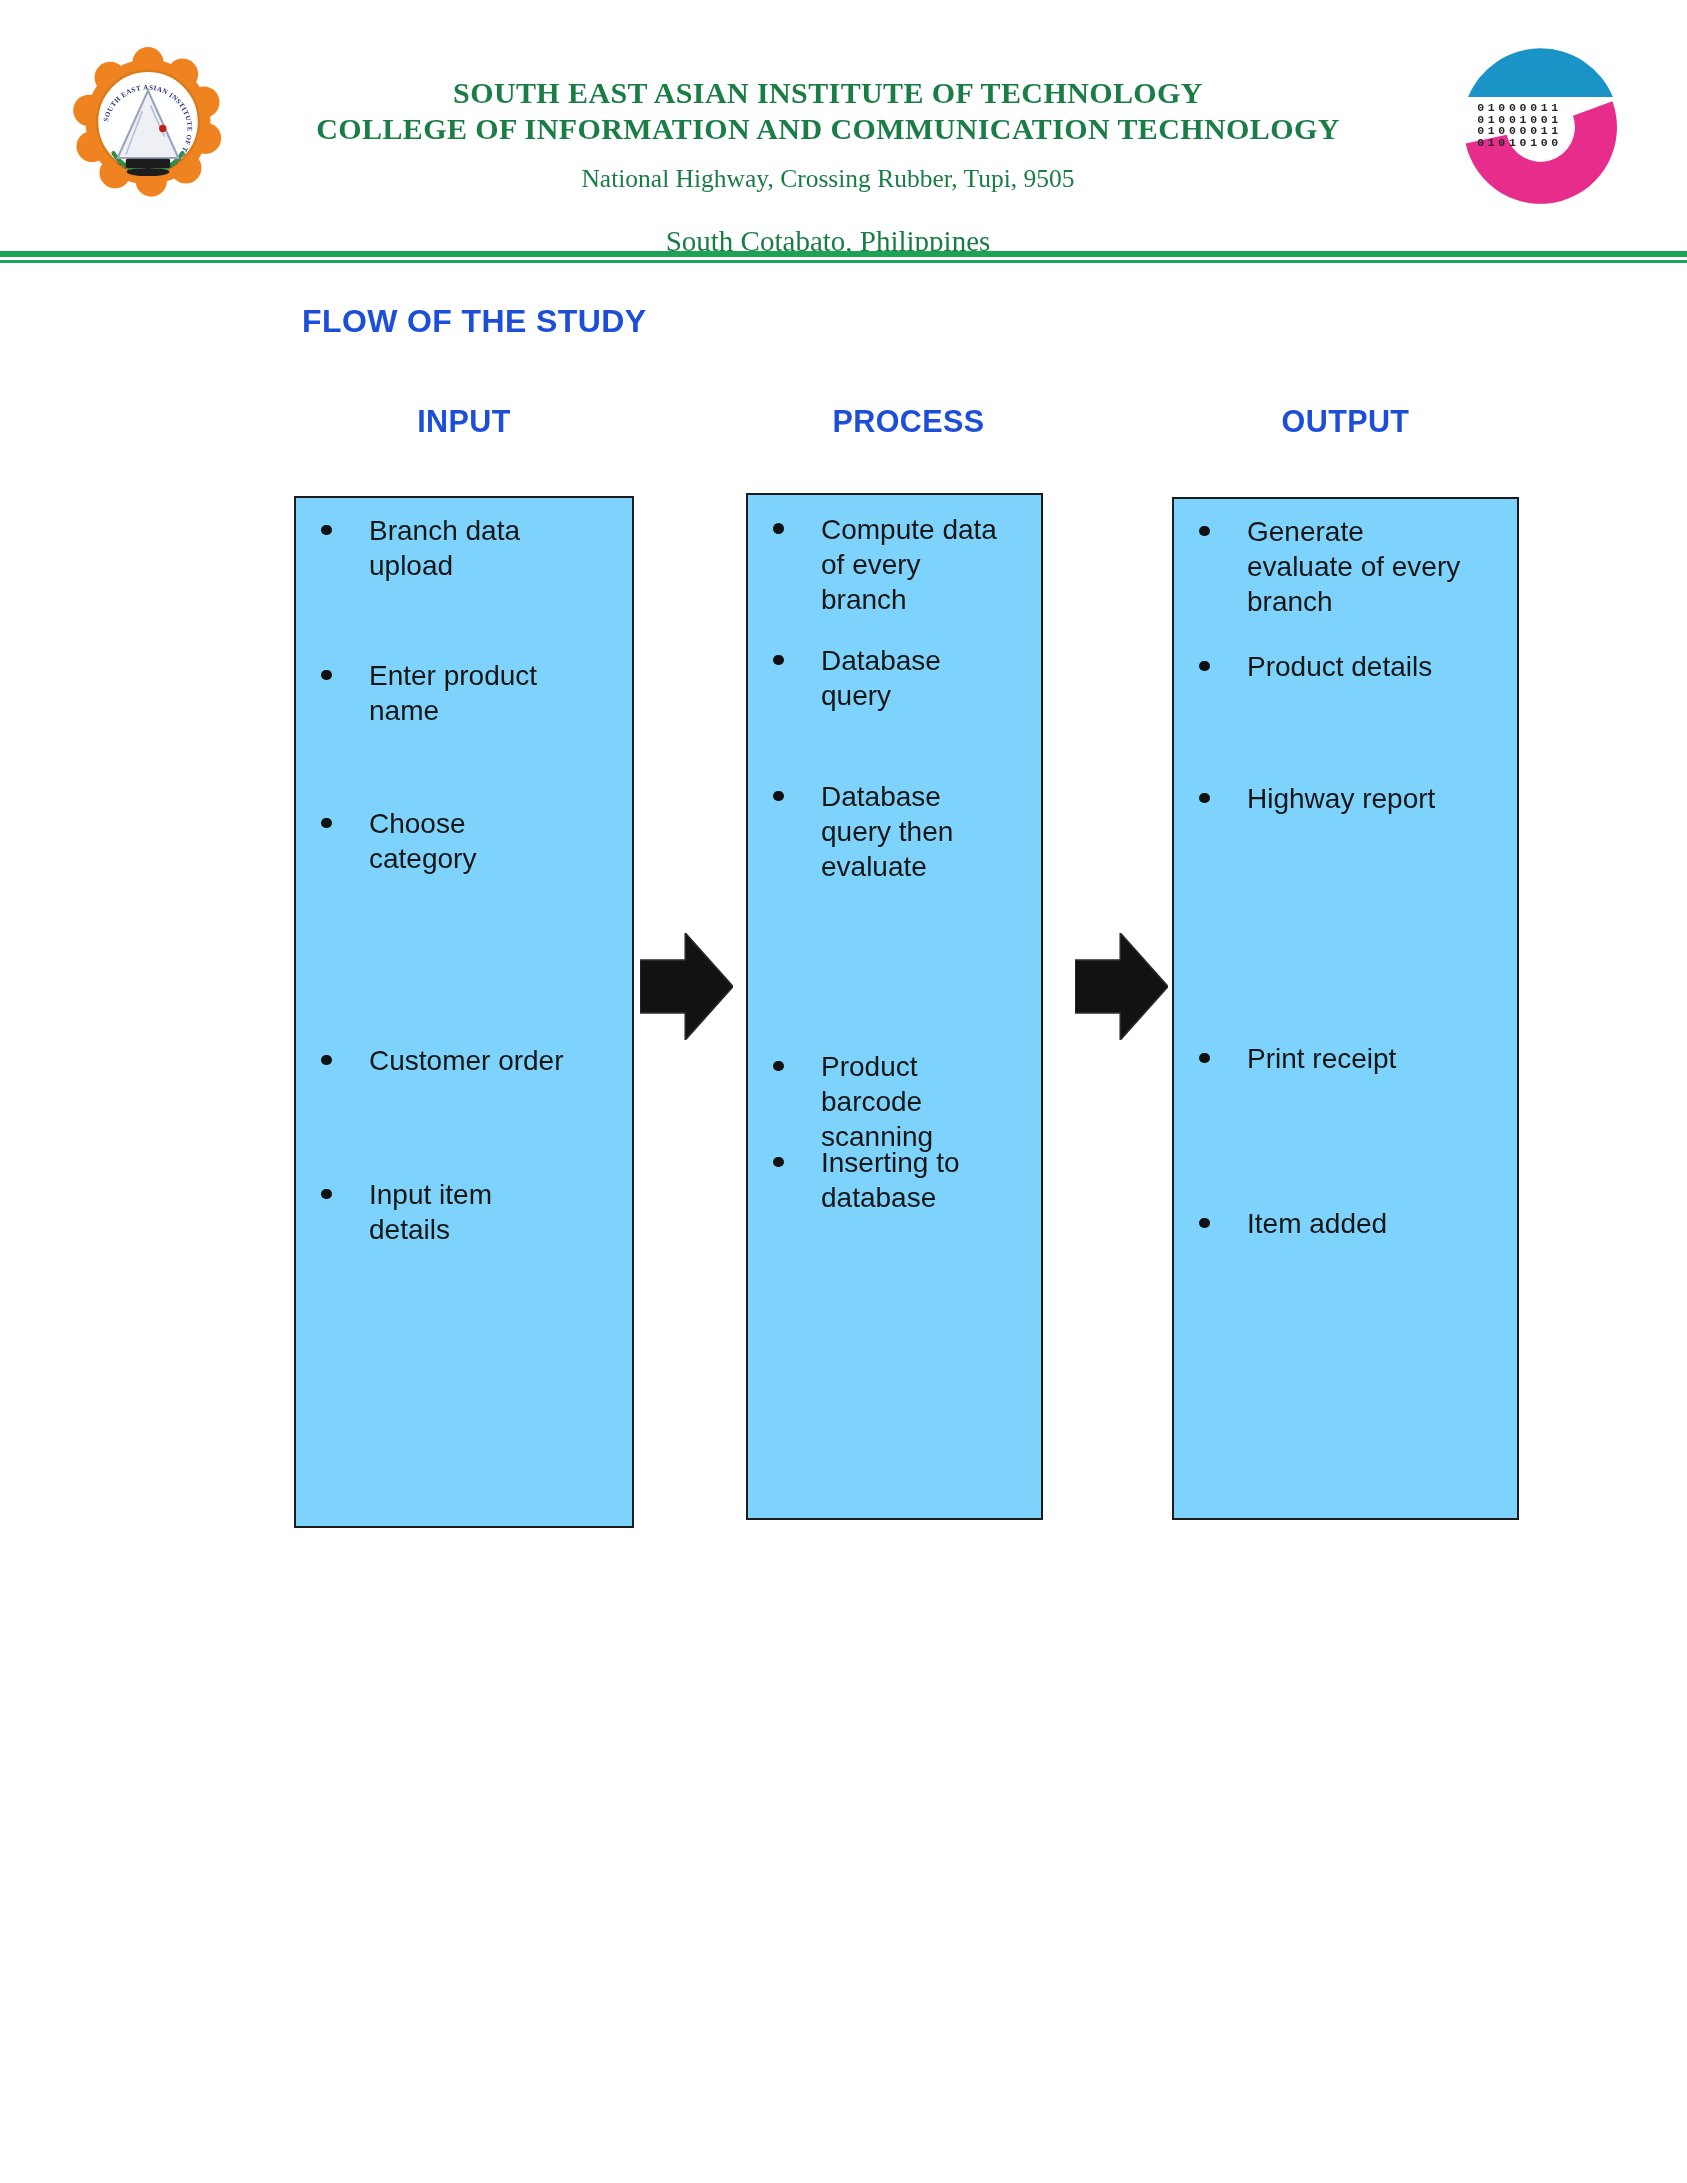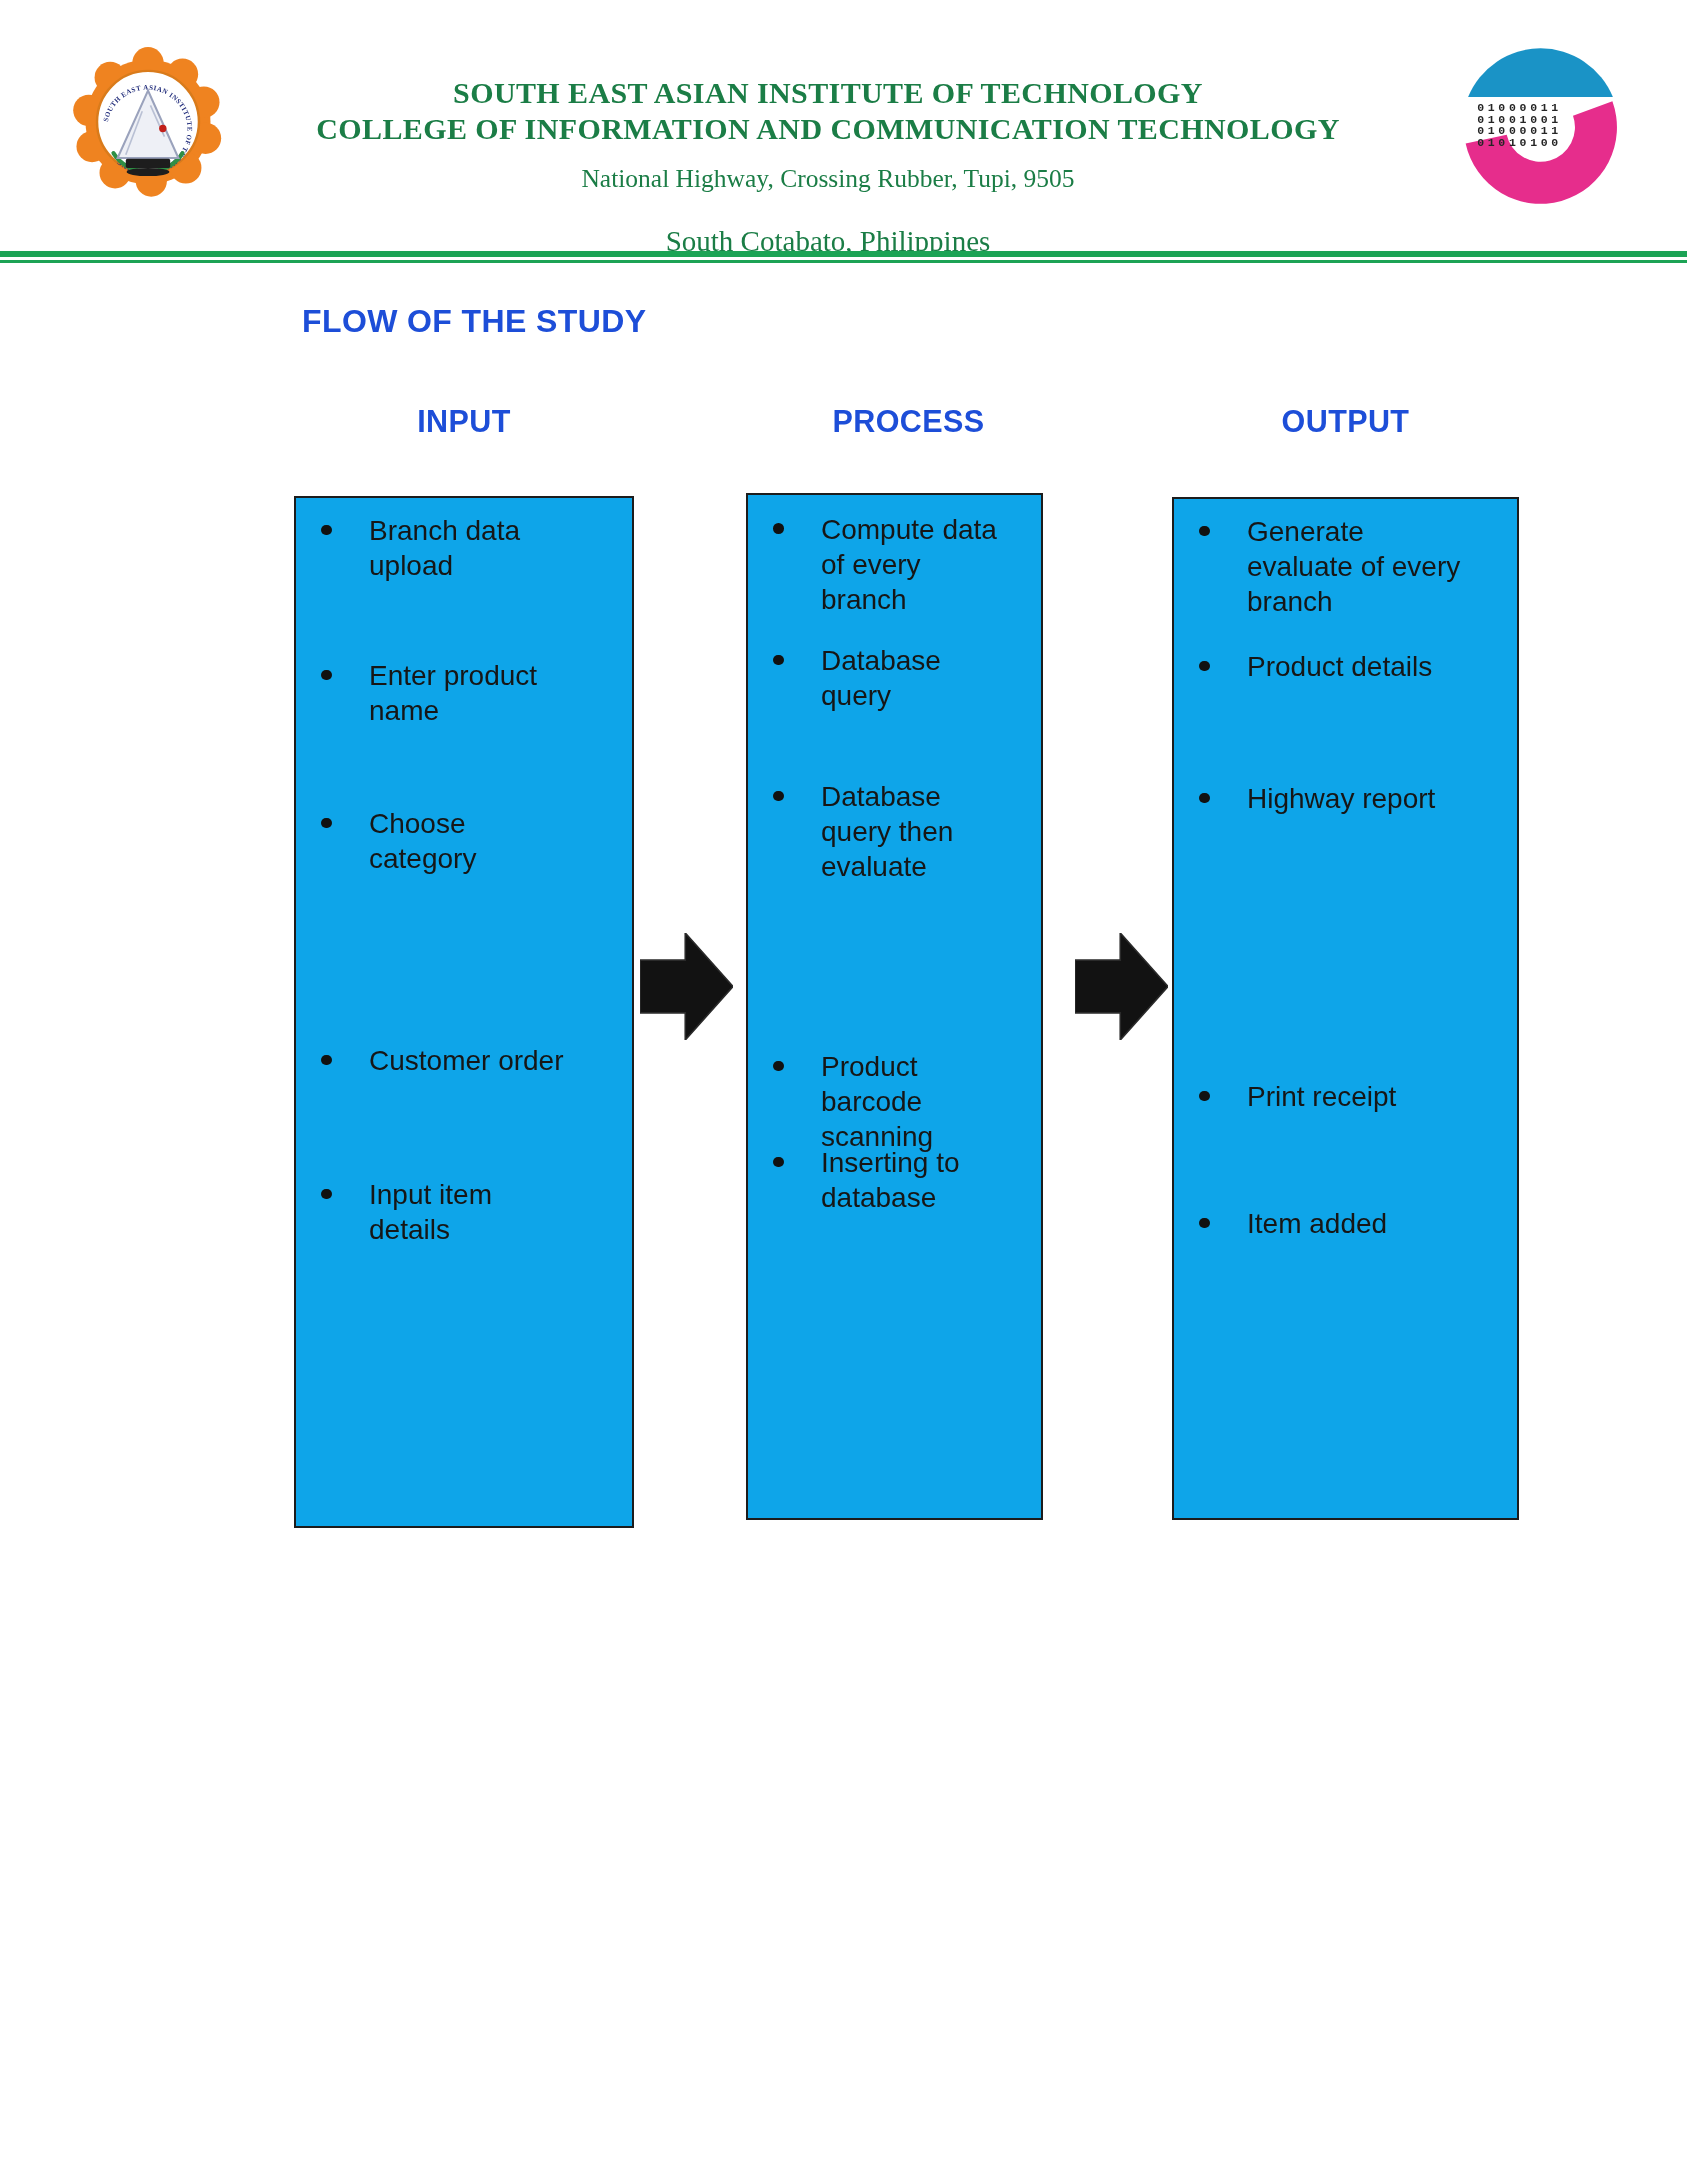--- a/index.html
+++ b/index.html
@@ -25,21 +25,21 @@
   
   .page-title{position:absolute;left:302px;top:303px;font-size:32px;font-weight:bold;
               letter-spacing:0.4px;color:#1d4ed8;}
 
   .col-head{position:absolute;top:404px;height:35px;font-size:30.5px;font-weight:bold;
             text-align:center;color:#1d4ed8;letter-spacing:0.4px;}
   .col-head0{left:294px;width:340px;}
   .col-head1{left:746px;width:325px;}
   .col-head2{left:1172px;width:347px;}
 
-  .ipo-box{position:absolute;border:2.5px solid #1c1c1c;background:#0ea5e9;box-sizing:border-box;}
+  .ipo-box{position:absolute;border:2.5px solid #1c1c1c;background:#7dd3fc;box-sizing:border-box;}
   .box0{left:294px;top:496px;width:340px;height:1032px;}
   .box1{left:746px;top:493px;width:297px;height:1027px;}
   .box2{left:1172px;top:497px;width:347px;height:1023px;}
 
   .bullet-item{position:absolute;left:25px;right:6.6px;}
   .bullet-item .dot{position:absolute;left:0;top:11.5px;width:10.7px;height:10.7px;border-radius:50%;
                     background:#111;}
   .bullet-item .btxt{display:block;margin-left:48px;font-size:28px;line-height:35px;
                      white-space:pre-line;color:#161616;}
 
@@ -183,21 +183,21 @@
 branch</span>
       </div>
       <div class="bullet-item" style="top: 150px;">
         <span class="dot"></span>
         <span class="btxt">Product details</span>
       </div>
       <div class="bullet-item" style="top: 282px;">
         <span class="dot"></span>
         <span class="btxt">Highway report</span>
       </div>
-      <div class="bullet-item" style="top: 580px;">
+      <div class="bullet-item" style="top: 542px;">
         <span class="dot"></span>
         <span class="btxt">Print receipt</span>
       </div>
       <div class="bullet-item" style="top: 707px;">
         <span class="dot"></span>
         <span class="btxt">Item added</span>
       </div>
     </div>
 
   <svg class="flow-arrow arrow1" viewBox="0 0 113 130">

